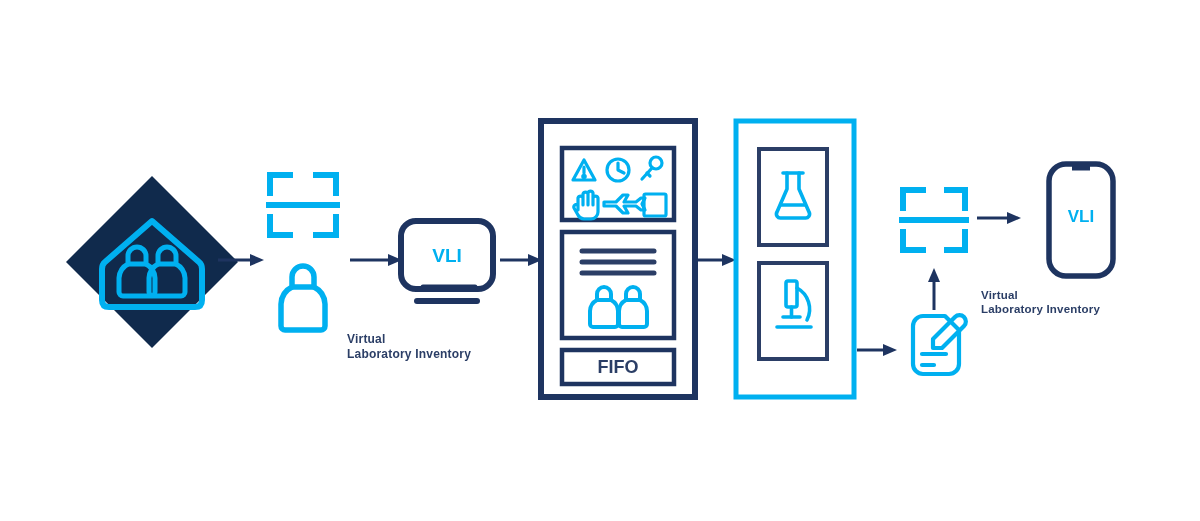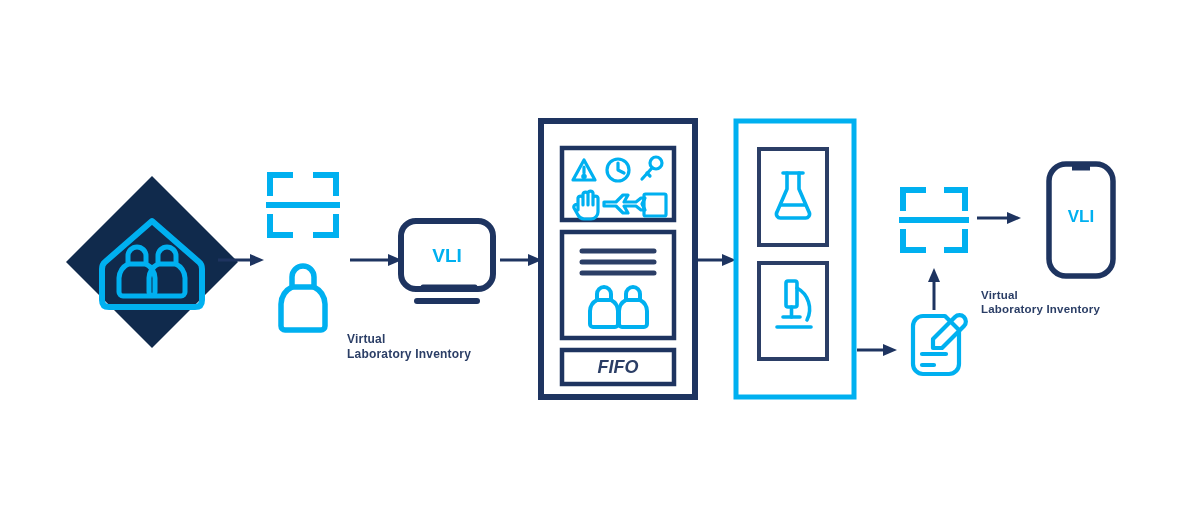--- a/index.html
+++ b/index.html
@@ -96,21 +96,21 @@
     <span class="l">Laboratory Inventory</span>
   </div>
 
   <div class="node" style="left:500px;top:252px;">
     <svg width="42" height="16" viewBox="0 0 42 16">
       <line x1="0" y1="8" x2="30" y2="8" stroke="#1e3460" stroke-width="3"></line>
       <polygon points="28,2 42,8 28,14" fill="#1e3460"></polygon>
     </svg>
   </div>
 
-  <div class="node" style="left:538px;top:118px;font-style:italic;">
+  <div class="node" style="left:538px;top:118px;">
     <svg width="160" height="282" viewBox="0 0 160 282">
       <rect x="3" y="3" width="154" height="276" fill="#ffffff" stroke="#1e3460" stroke-width="6"></rect>
 
       <rect x="24" y="30" width="112" height="72" fill="#ffffff" stroke="#1e3460" stroke-width="4.5"></rect>
       <g fill="none" stroke="#00B0F0" stroke-width="3.2" stroke-linejoin="round" stroke-linecap="round">
 
         <g>
           <path d="M46 42 L57 62 L35 62 Z"></path>
           <line x1="46" y1="49" x2="46" y2="55"></line>
           <circle cx="46" cy="58.5" r="1.2" fill="#00B0F0"></circle>

